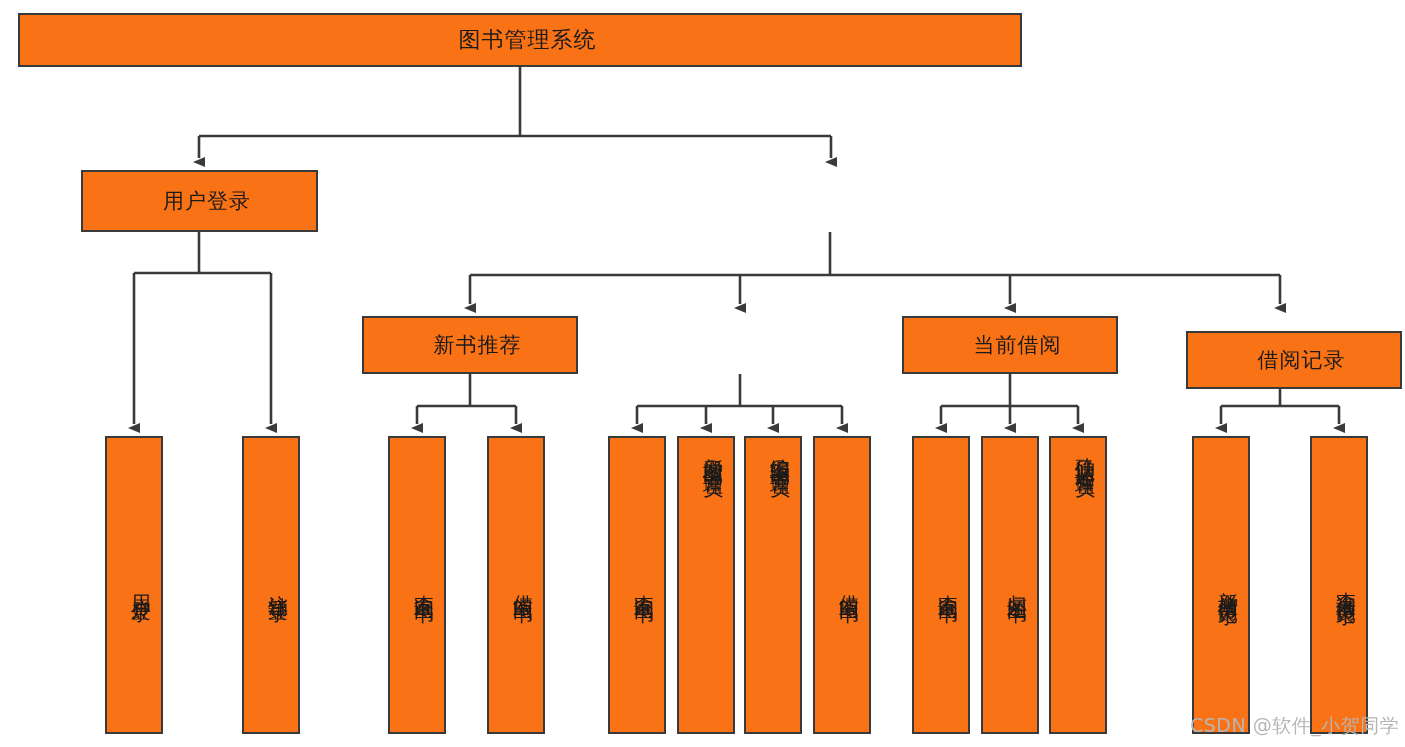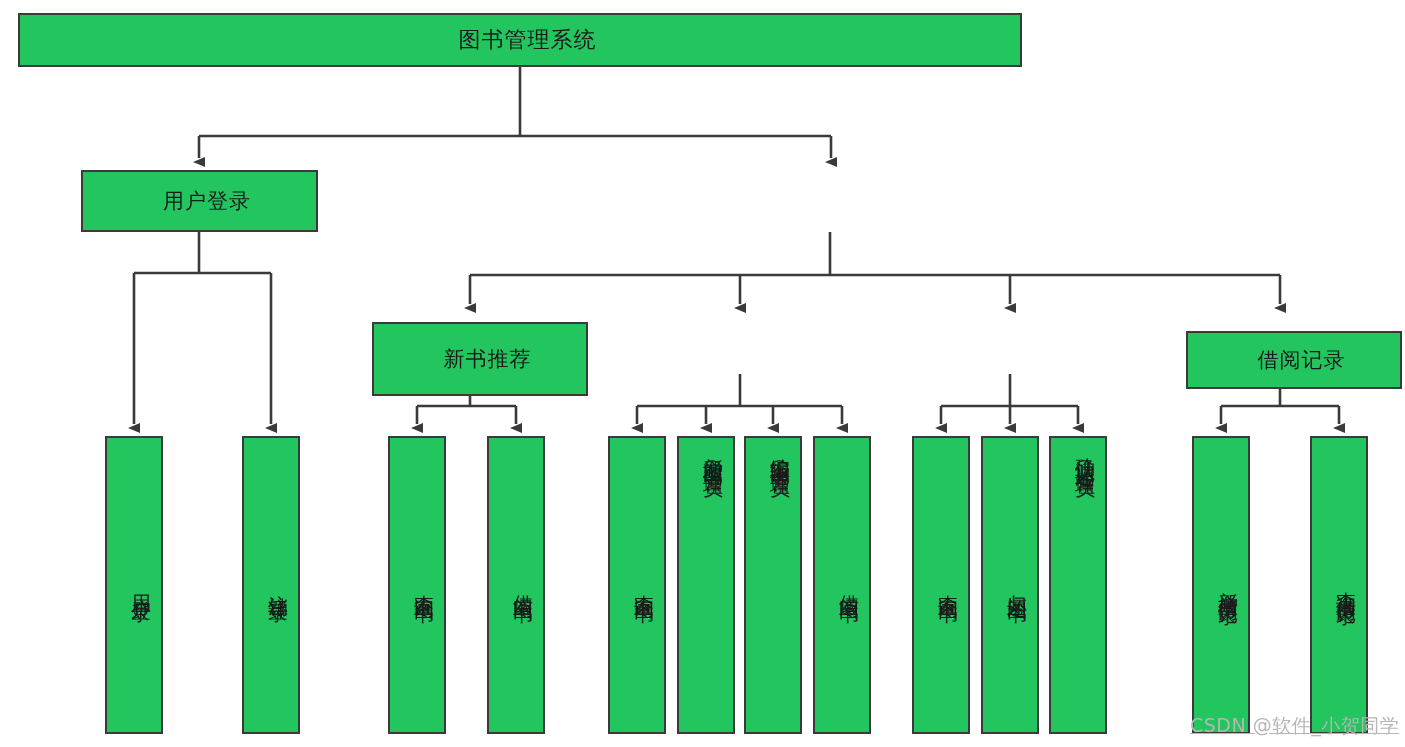--- a/index.html
+++ b/index.html
@@ -18,21 +18,21 @@
   svg#wires{
     position:absolute;
     left:0; top:0;
     width:1405px;
     height:747px;
     pointer-events:none;
   }
   .node{
     position:absolute;
     box-sizing:border-box;
-    background:#22c55e;
+    background:#f97316;
     border:2.5px solid #3a3a3a;
     display:flex;
     align-items:center;
     justify-content:center;
     text-align:center;
     color:#1a1a1a;
     line-height:1.15;
     padding-left:15px;
   }
   .node .lbl{
@@ -65,21 +65,20 @@
   .node.v.mid{
     align-items:center;
     padding-top:0;
   }
   .watermark{
     position:absolute;
     font-size:19px;
     color:#b6b6b6;
     white-space:nowrap;
     letter-spacing:0.5px;
-    text-decoration:underline;
   }
 </style>
 </head>
 <body>
 
 <div id="canvas">
 
   <svg id="wires" viewBox="0 0 1405 747" xmlns="http://www.w3.org/2000/svg">
     <defs>
       <marker id="ah" markerWidth="10" markerHeight="12" refX="1" refY="6" orient="auto" markerUnits="userSpaceOnUse">
@@ -135,25 +134,28 @@
 
   <div class="node root h" style="left:18px; top:13px; width:1004px; height:54px;">
     <span class="lbl">图书管理系统</span>
   </div>
 
   <div class="node h" style="left:81px; top:170px; width:237px; height:62px;">
     <span class="lbl">用户登录</span>
   </div>
 
 
-  <div class="node h" style="left:372px; top:316px; width:216px; height:74px;margin-top:6px;">
+  <div class="node h" style="left:362px; top:316px; width:216px; height:58px;">
     <span class="lbl">新书推荐</span>
   </div>
 
 
+  <div class="node h" style="left:902px; top:316px; width:216px; height:58px;">
+    <span class="lbl">当前借阅</span>
+  </div>
 
   <div class="node h" style="left:1172px; top:331px; width:216px; height:58px;margin-left:14px;">
     <span class="lbl">借阅记录</span>
   </div>
 
   <div class="node v mid" style="left:105px; top:436px; width:58px; height:298px;">
     <span class="lbl">用户登录</span>
   </div>
 
   <div class="node v mid" style="left:242px; top:436px; width:58px; height:298px;">

